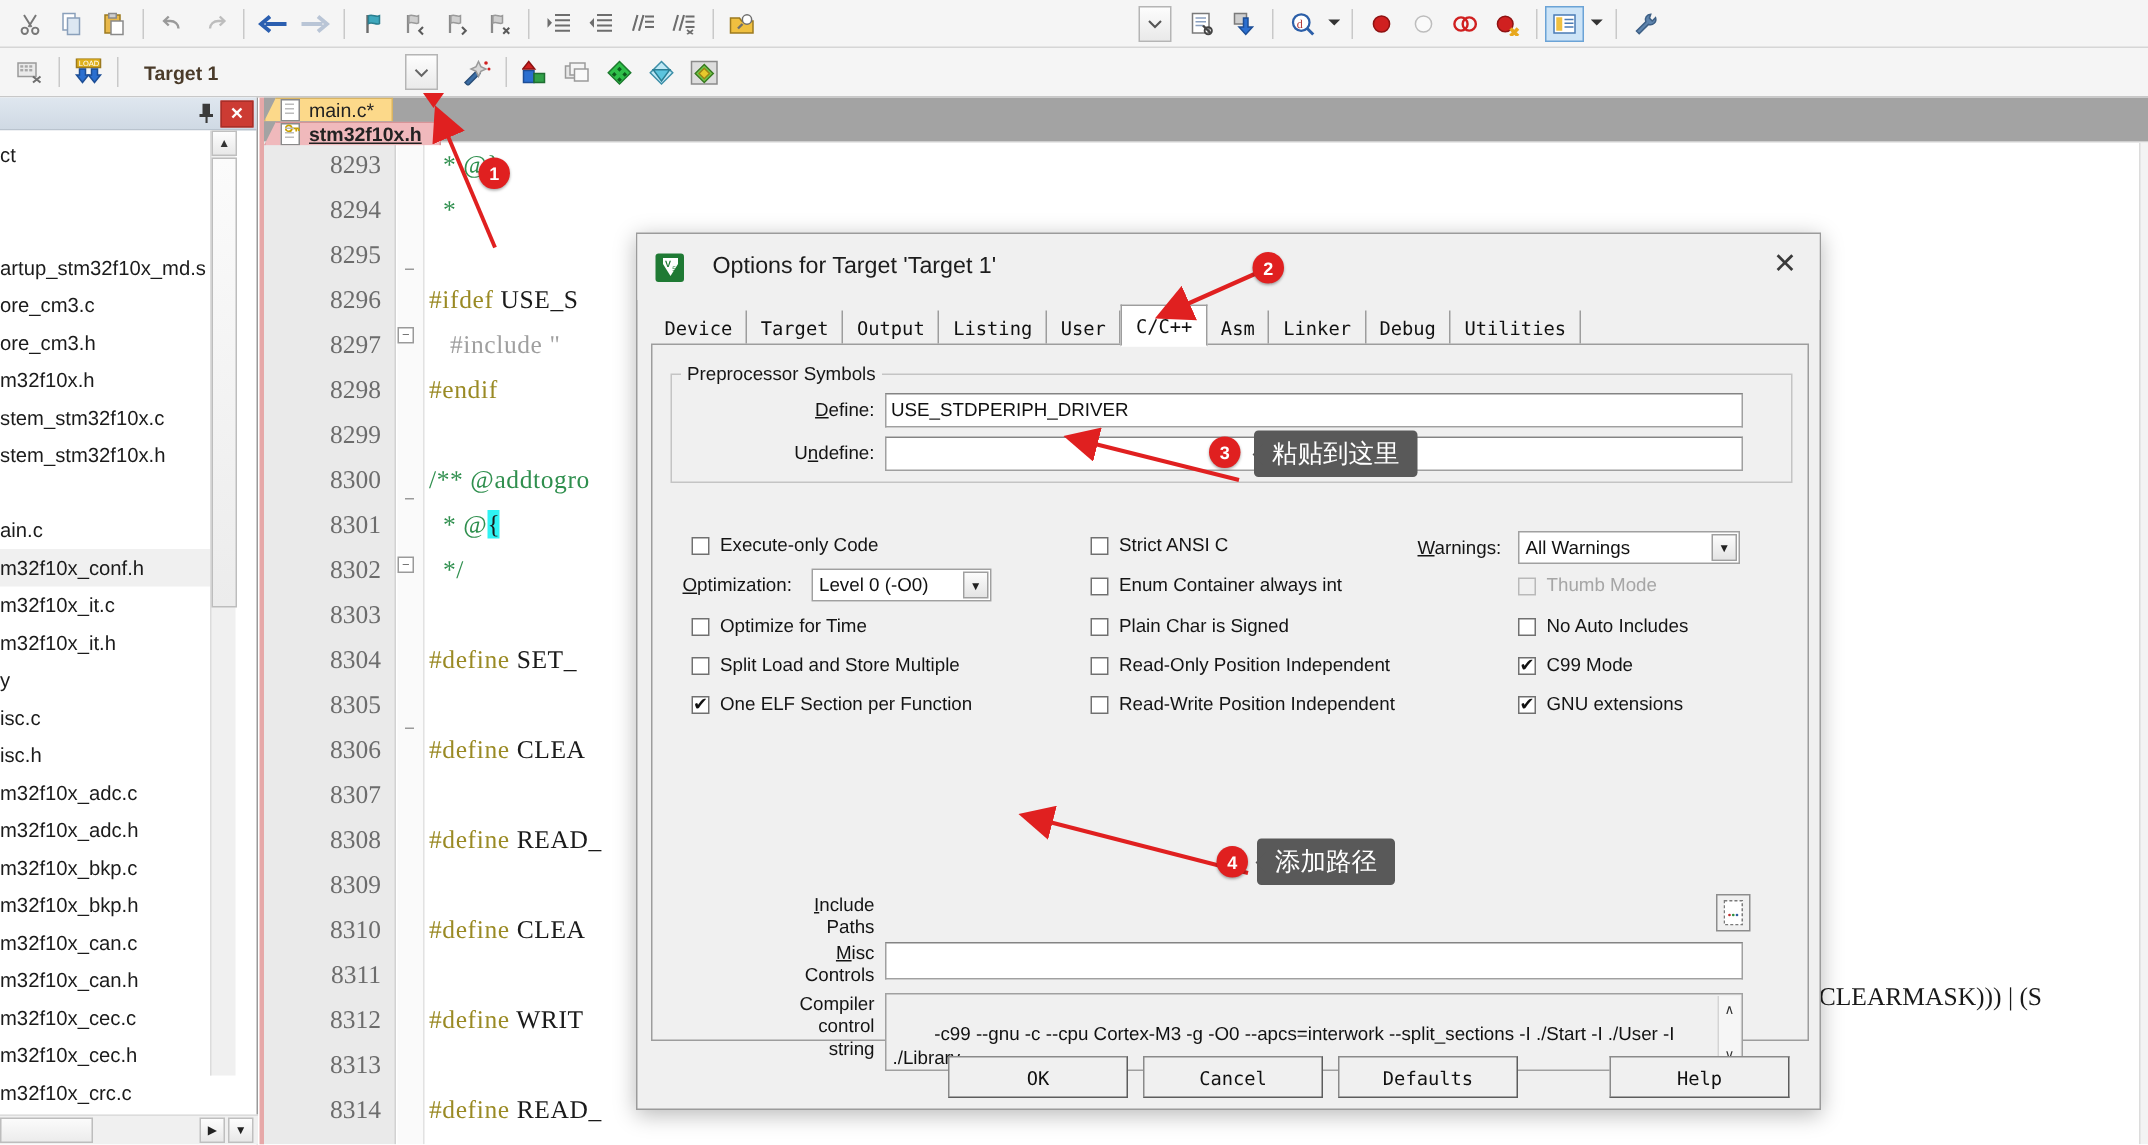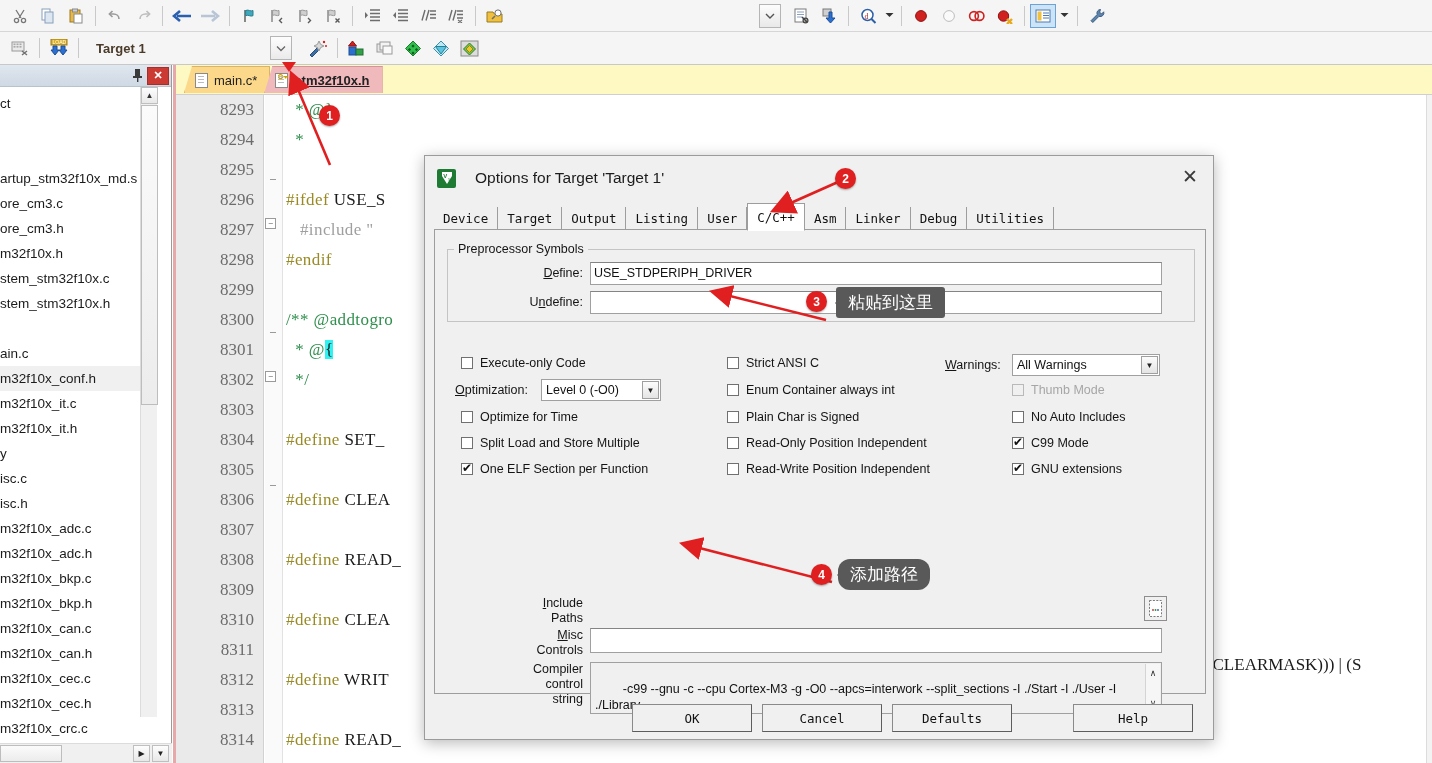--- a/index.html
+++ b/index.html
@@ -100,21 +100,21 @@
     display:flex; align-items:center; justify-content:center; font-size:8px; color:#222;
   }
 
   
   #editor-wrap {
     position:absolute; left:173px; top:65px; width:1259px; height:698px;
     background:#fff; border-left:3px solid #e6a8a8;
   }
   #tabstrip {
     position:absolute; left:0; top:0; height:30px; width:100%;
-    background:#fef9c3; border-bottom:1px solid #cfcfcf; display:flex; align-items:center;
+    background:#a3a3a3; border-bottom:1px solid #cfcfcf; display:flex; align-items:flex-start;flex-direction:column;
   }
   .etab {
     height:27px; display:flex; align-items:center; gap:6px;
     padding:0 12px 0 10px; font-size:13px; color:#222;
     border:1px solid #c9a0a0; border-bottom:none; position:relative;
     margin-right:-6px;
   }
   .etab.t1 { background:#fcd98a; border-color:#d8b463;
              clip-path:polygon(8px 0,100% 0,100% 100%,0 100%); }
   .etab.t2 { background:#f0b9bc; border-color:#d79497; font-weight:bold;
@@ -211,21 +211,21 @@
   }
   .cbx {
     width:12px; height:12px; background:#fff; border:1px solid #707070;
     display:inline-block; vertical-align:middle; position:relative; flex:0 0 auto;
   }
   .cbx.on:after {
     content:"✔"; position:absolute; left:0px; top:-4px; font-size:12px; color:#111;
     line-height:16px;
   }
   .cbx.dis { background:#f0f0f0; border-color:#b9b9b9; }
-  .chk-row { display:flex; align-items:center; gap:7px; }
+  .chk-row { display:flex; align-items:flex-end; gap:7px; }
   .chk-row.dis .lbl { color:#a6a6a6; }
 
   .combo {
     display:flex; align-items:center; background:#fff; border:1px solid #a0a0a0;
     height:22px; font-size:12.5px; color:#111; position:relative; padding-left:4px;
   }
   .combo .arrw {
     position:absolute; right:1px; top:1px; width:17px; height:18px;
     background:linear-gradient(#fcfcfc,#e4e4e4); border:1px solid #9f9f9f;
     display:flex; align-items:center; justify-content:center; font-size:8px; color:#222;
@@ -864,15 +864,15 @@
 
     <path d="M282,62 L296,62 L289,72 z" fill="#e02020"></path>
   </svg>
 
   <div class="badge" style="left:319px; top:105px;">1</div>
   <div class="badge" style="left:835px; top:168px;">2</div>
   <div class="badge" style="left:806px; top:291px;">3</div>
   <div class="badge" style="left:811px; top:564px;">4</div>
 
   <div class="callout" style="left:836px; top:287px;">粘贴到这里</div>
-  <div class="callout" style="left:838px; top:559px;border-radius:12px;">添加路径</div>
+  <div class="callout" style="left:838px; top:559px;">添加路径</div>
 
 </div>
 
 </body></html>

